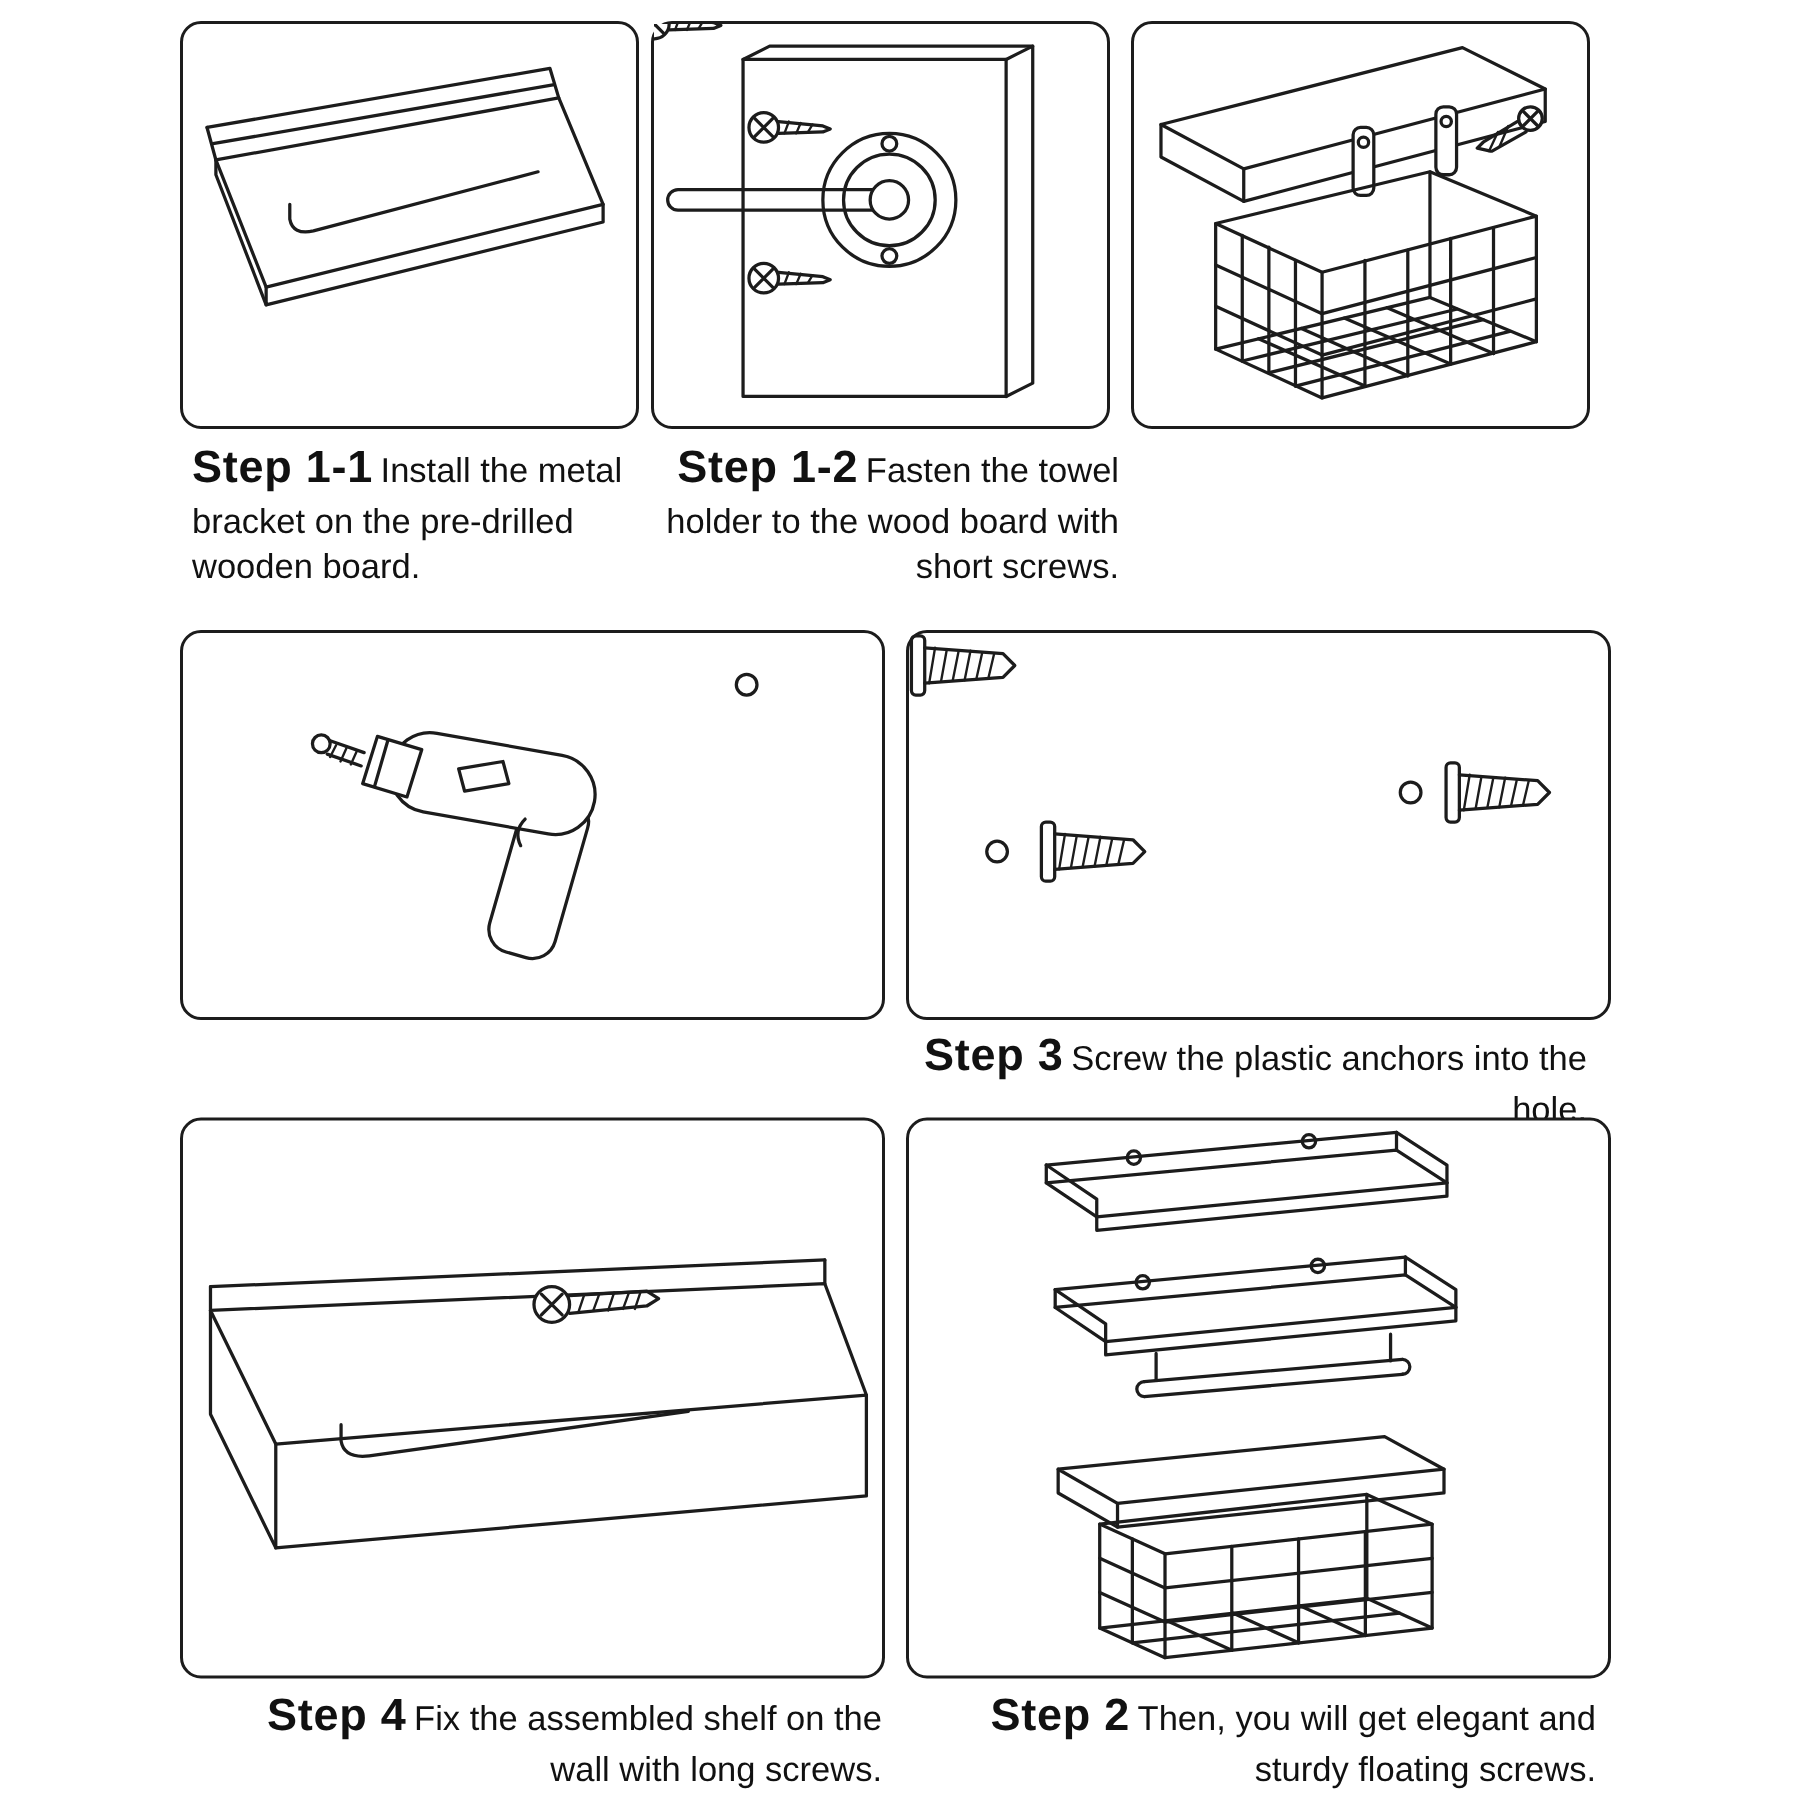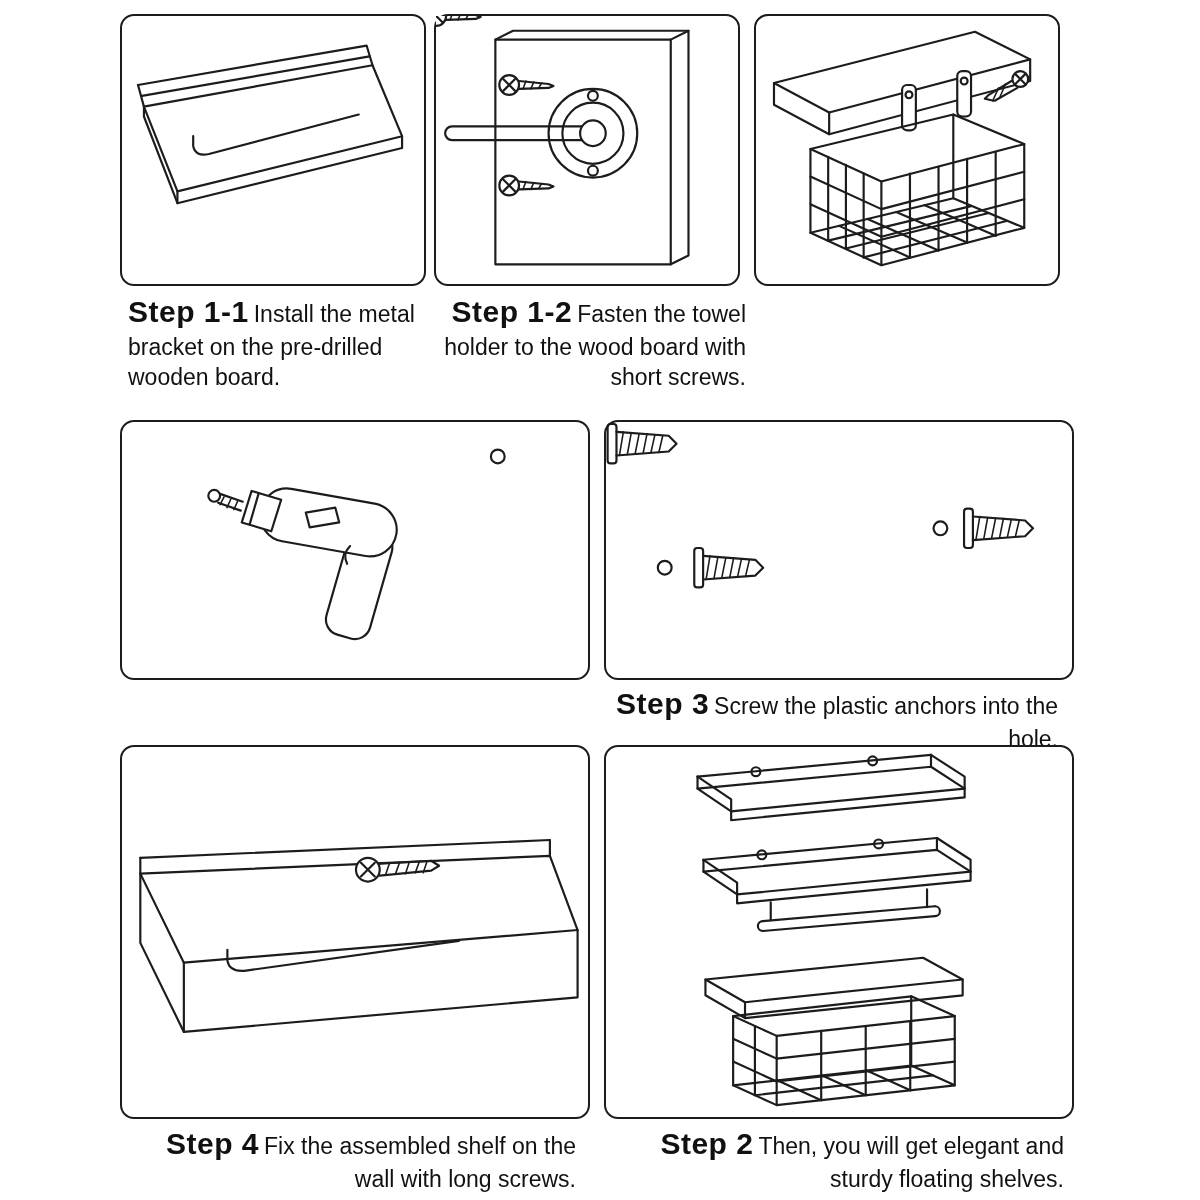--- a/index.html
+++ b/index.html
@@ -176,20 +176,20 @@
           <path d="M172,315 L352,295 M172,338 L352,318"></path>
           <path d="M150,282 L150,352"></path>
           <path d="M128,295 L172,315 M128,318 L172,338"></path>
           <path d="M173,337 L217,357 M218,332 L262,352 M263,327 L307,347"></path>
           <path d="M150,352 L330,332"></path>
         </g>
       </g>
     </svg>
   </div>
 
-  <p class="caption" style="left:126px;top:1124px;width:450px;">
+  <p class="caption" style="left:138px;top:1124px;width:450px;">
     <span class="step-label">Step 4</span><span class="step-text">Fix the assembled shelf on the wall with long screws.</span>
   </p>
   <p class="caption" style="left:614px;top:1124px;width:450px;">
-    <span class="step-label">Step 2</span><span class="step-text">Then, you will get elegant and sturdy floating shelves.</span>
+    <span class="step-label">Step 2</span><span class="step-text">Then, you will get elegant and sturdy floating screws.</span>
   </p>
 
 </div>
 
 </body></html>

